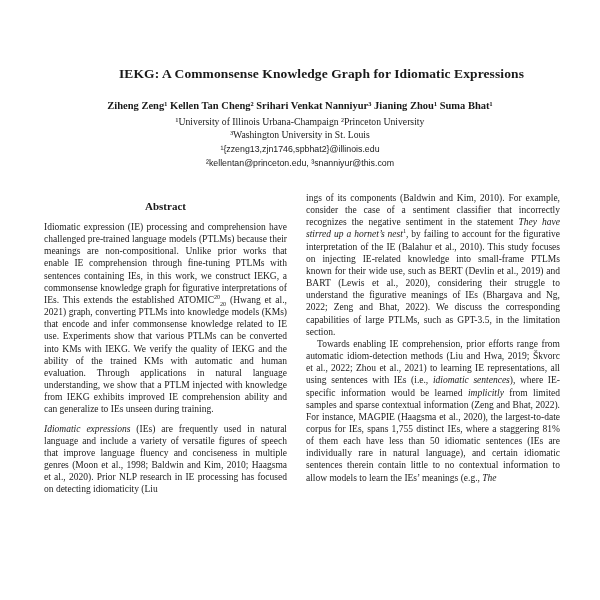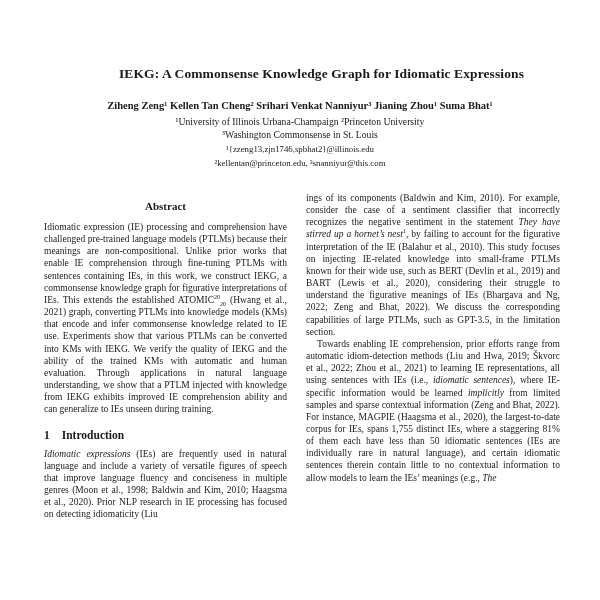--- a/index.html
+++ b/index.html
@@ -22,21 +22,21 @@
   }
   .authors {
     margin-top:18px;
     font-size:10.5px; font-weight:bold;text-align:center;
   }
   .affil {
     font-size:9.7px; line-height:13px;
   }
   .affil-first { margin-top:4px; }
   .email {
-    font-family:Liberation Serif, serif;
+    font-family:Liberation Sans, sans-serif;
     font-size:8.8px; line-height:13.5px;
   }
   .email-first { margin-top:2px; }
   
   .col { position:absolute; top:194px; bottom:0; overflow:hidden; }
   .col-left  { left:44px;  width:243px; }
   .col-right { left:306px; width:254px; top:192px; }
   
   .abstract-heading {
     text-align:center; font-weight:bold; font-size:11px;
@@ -66,32 +66,29 @@
 </style>
 </head>
 <body>
 
 <div class="page">
 
   <div class="header">
     <div class="paper-title">IEKG: A Commonsense Knowledge Graph for Idiomatic Expressions</div>
     <div class="authors">Ziheng Zeng¹ Kellen Tan Cheng² Srihari Venkat Nanniyur³ Jianing Zhou¹ Suma Bhat¹</div>
     <div class="affil affil-first">¹University of Illinois Urbana-Champaign ²Princeton University</div>
-    <div class="affil">³Washington Commonsense in St. Louis</div>
+    <div class="affil">³Washington University in St. Louis</div>
     <div class="email email-first">¹{zzeng13,zjn1746,spbhat2}@illinois.edu</div>
     <div class="email">²kellentan@princeton.edu, ³snanniyur@this.com</div>
   </div>
 
   <div class="col col-left">
     <div class="abstract-heading">Abstract</div>
     <p class="body-par abstract-body"><span>Idiomatic expression (IE) processing and comprehension have challenged pre-trained language models (PTLMs) because their meanings are non-compositional. Unlike prior works that enable IE comprehension through fine-tuning PTLMs with sentences containing IEs, in this work, we construct IEKG, a commonsense knowledge graph for figurative interpretations of IEs. This extends the established ATOMIC</span><sup>20</sup><sub>20</sub><span> (Hwang et al., 2021) graph, converting PTLMs into knowledge models (KMs) that encode and infer commonsense knowledge related to IE use. Experiments show that various PTLMs can be converted into KMs with IEKG. We verify the quality of IEKG and the ability of the trained KMs with automatic and human evaluation. Through applications in natural language understanding, we show that a PTLM injected with knowledge from IEKG exhibits improved IE comprehension ability and can generalize to IEs unseen during training.</span></p>
 
-    <div class="section-heading">
-      <span class="section-number">1</span><span>Introduction</span>
-    </div>
     <p class="body-par par-first"><i>Idiomatic expressions</i><span> (IEs) are frequently used in natural language and include a variety of versatile figures of speech that improve language fluency and conciseness in multiple genres (Moon et al., 1998; Baldwin and Kim, 2010; Haagsma et al., 2020). Prior NLP research in IE processing has focused on detecting idiomaticity (Liu</span></p>
   </div>
 
   <div class="col col-right">
     <p class="body-par"><span>ings of its components (Baldwin and Kim, 2010). For example, consider the case of a sentiment classifier that incorrectly recognizes the negative sentiment in the statement </span><i>They have stirred up a hornet’s nest</i><sup>1</sup><span>, by failing to account for the figurative interpretation of the IE (Balahur et al., 2010). This study focuses on injecting IE-related knowledge into small-frame PTLMs known for their wide use, such as BERT (Devlin et al., 2019) and BART (Lewis et al., 2020), considering their struggle to understand the figurative meanings of IEs (Bhargava and Ng, 2022; Zeng and Bhat, 2022). We discuss the corresponding capabilities of large PTLMs, such as GPT-3.5, in the limitation section.</span></p>
     <p class="body-par indent"><span>Towards enabling IE comprehension, prior efforts range from automatic idiom-detection methods (Liu and Hwa, 2019; Škvorc et al., 2022; Zhou et al., 2021) to learning IE representations, all using sentences with IEs (i.e., </span><i>idiomatic sentences</i><span>), where IE-specific information would be learned </span><i>implicitly</i><span> from limited samples and sparse contextual information (Zeng and Bhat, 2022). For instance, MAGPIE (Haagsma et al., 2020), the largest-to-date corpus for IEs, spans 1,755 distinct IEs, where a staggering 81% of them each have less than 50 idiomatic sentences (IEs are individually rare in natural language), and certain idiomatic sentences therein contain little to no contextual information to allow models to learn the IEs’ meanings (e.g., </span><i>The</i></p>
   </div>
 
 </div>
 

